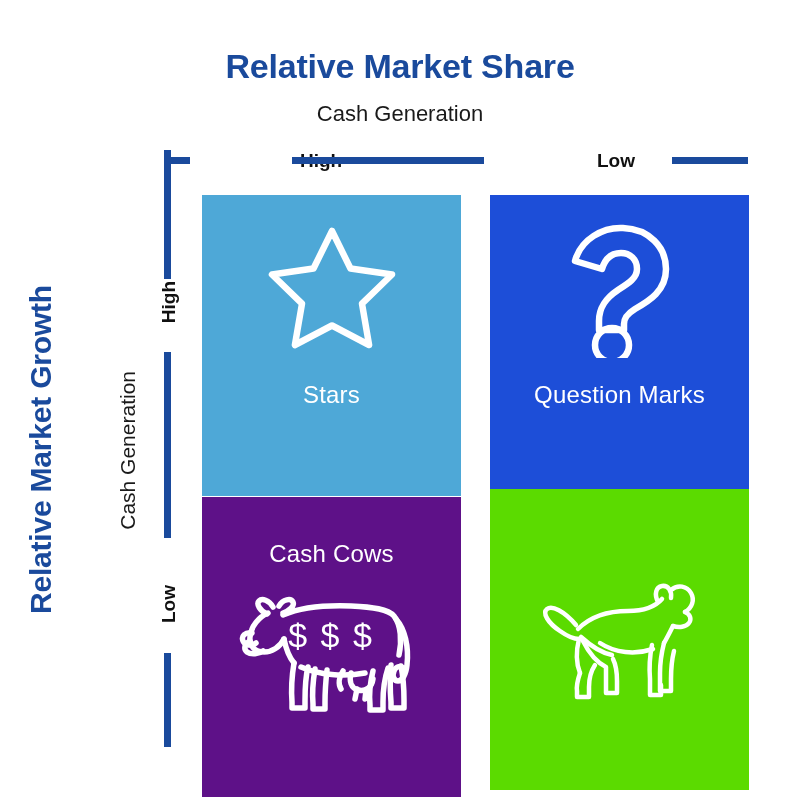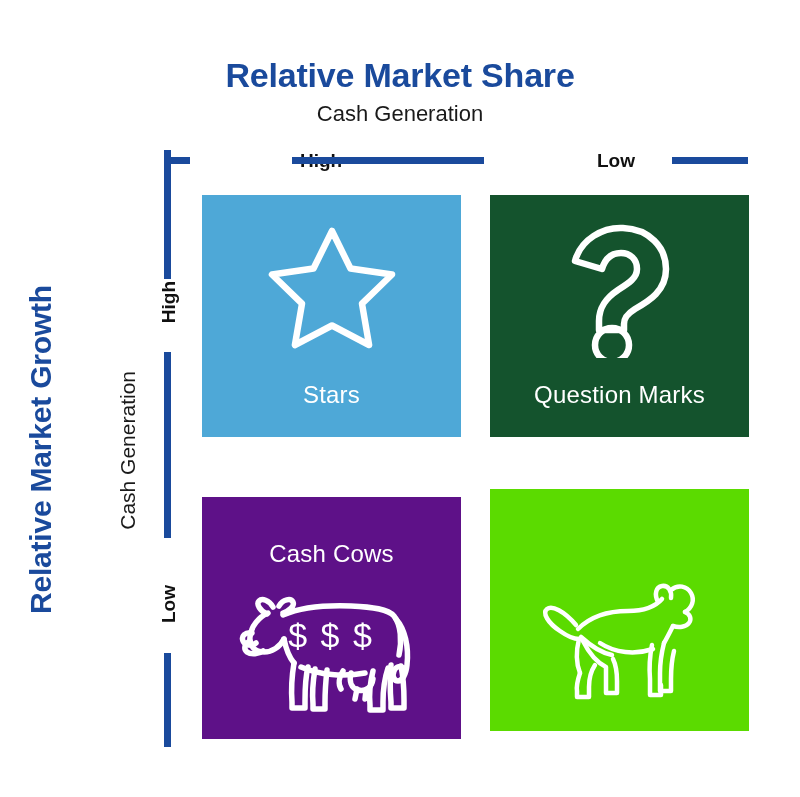--- a/index.html
+++ b/index.html
@@ -13,21 +13,21 @@
     position: relative;
     overflow: hidden;
     font-family: "Liberation Sans", sans-serif;
     -webkit-font-smoothing: antialiased;
   }
 
   
   #chart-title {
     position: absolute;
     left: 0;
-    top: 56px;
+    top: 47px;
     width: 800px;
     text-align: center;
     font-size: 34px;
     font-weight: bold;
     color: #1a4a9c;
     letter-spacing: -0.2px;
   }
   #chart-subtitle {
     position: absolute;
     left: 0;
@@ -152,21 +152,21 @@
     transform: rotate(180deg);
     font-size: 21px;
     color: #1a1a1a;
     white-space: nowrap;
   }
 
   
   .quadrant {
     position: absolute;
     width: 259px;
-    height: 242px;
+    height: 301px;
     overflow: hidden;
   }
   #quadrant-stars          { left: 202px; top: 195px; }
   #quadrant-question-marks { left: 490px; top: 195px; }
   #quadrant-cash-cows      { left: 202px; top: 497px; }
   #quadrant-dogs           { left: 490px; top: 489px; }
 
   .quadrant-label {
     position: absolute;
     left: 0;
@@ -222,21 +222,21 @@
 
 <div class="quadrant" id="quadrant-stars" style="background:#4ea8d7">
   <div class="quadrant-icon icon-top">
     <svg width="130" height="126" viewBox="0 0 130 126">
       <polygon points="65,8 83.5,45.5 125,51.5 95,80.7 102.1,122 65,102.5 27.9,122 35,80.7 5,51.5 46.5,45.5" fill="none" stroke="#ffffff" stroke-width="6.5" stroke-linejoin="round" stroke-linecap="round"></polygon>
     </svg>
   </div>
   <div class="quadrant-label label-bottom">Stars</div>
 </div>
 
-<div class="quadrant" id="quadrant-question-marks" style="background:#14532d">
+<div class="quadrant" id="quadrant-question-marks" style="background:#1d4ed8">
   <div class="quadrant-icon icon-top">
     <svg width="110" height="135" viewBox="0 0 110 135">
       <path d="M10 38
                C 16 16, 38 4, 58 5
                C 84 6, 101 24, 101 46
                C 101 68, 84 78, 70 86
                C 62 91, 59 95, 59 101
                L 59 107
                L 34 107
                L 34 98

